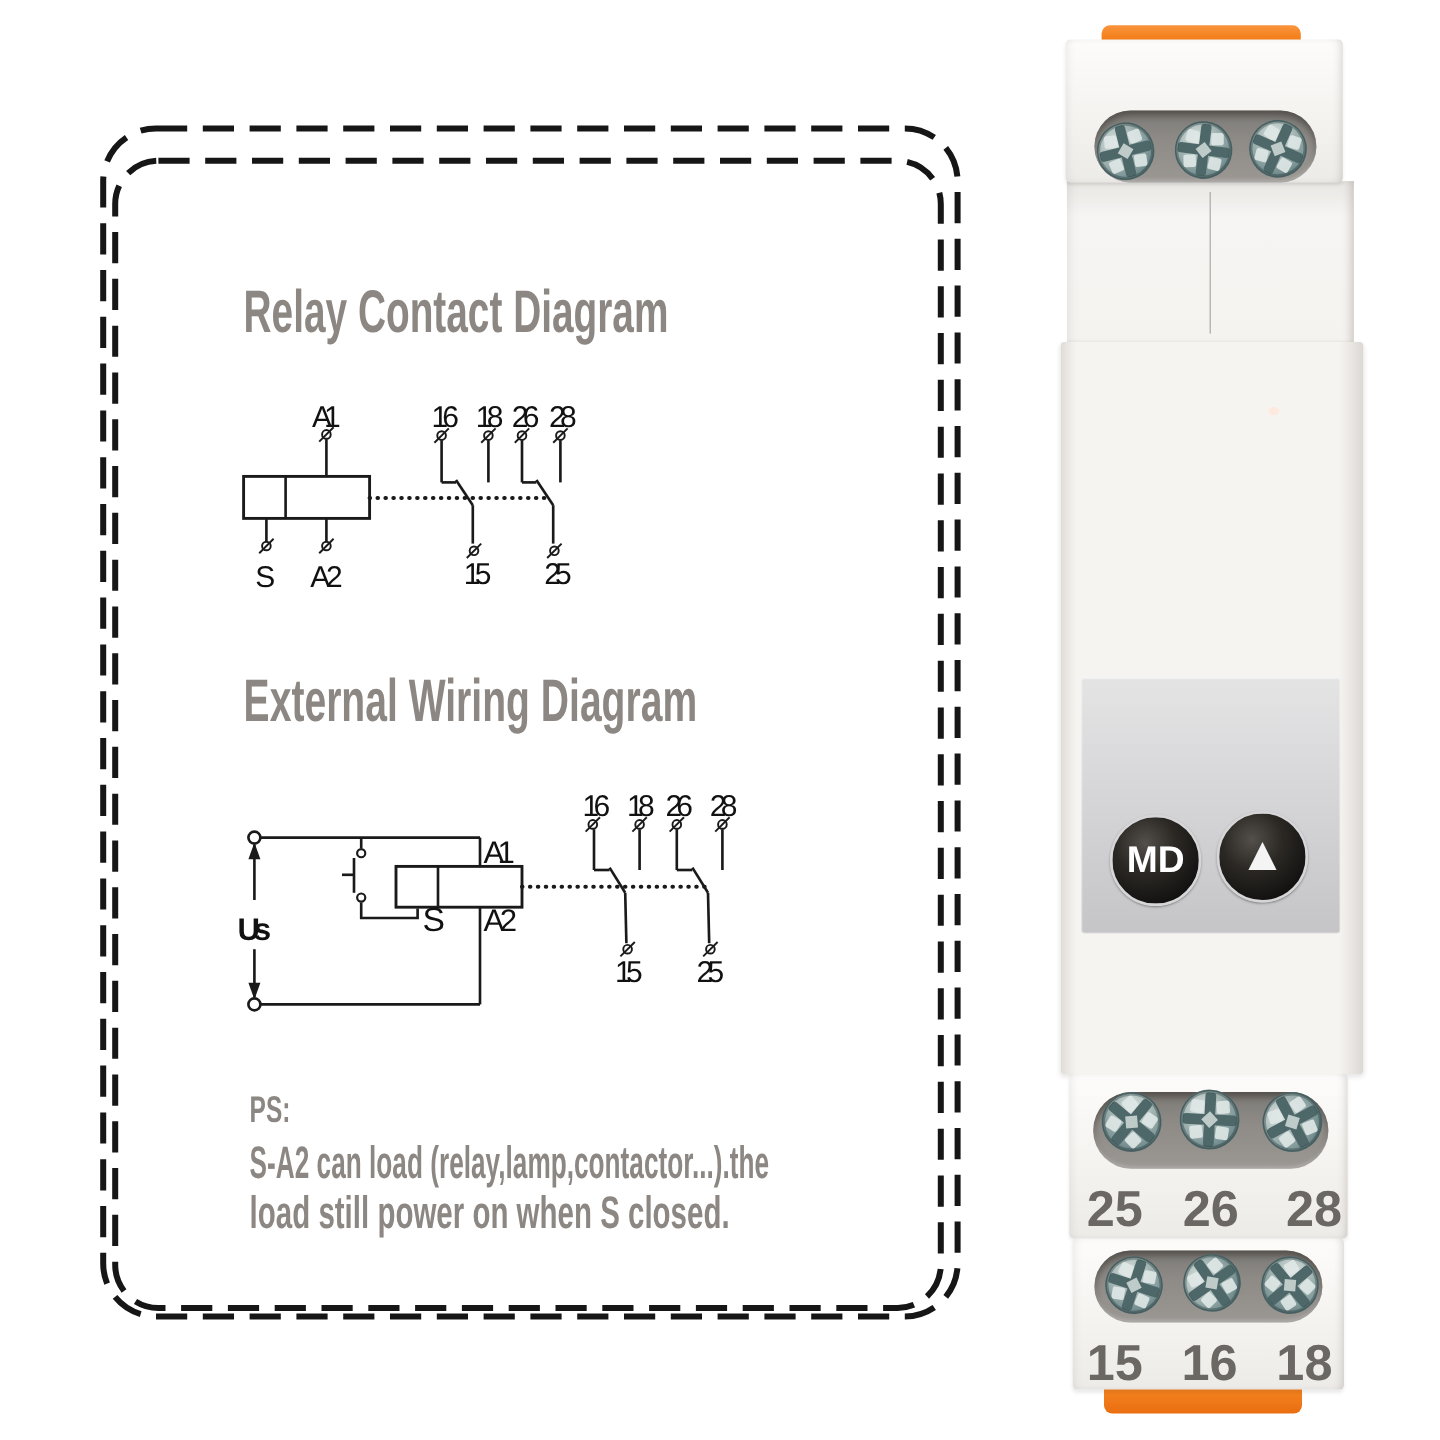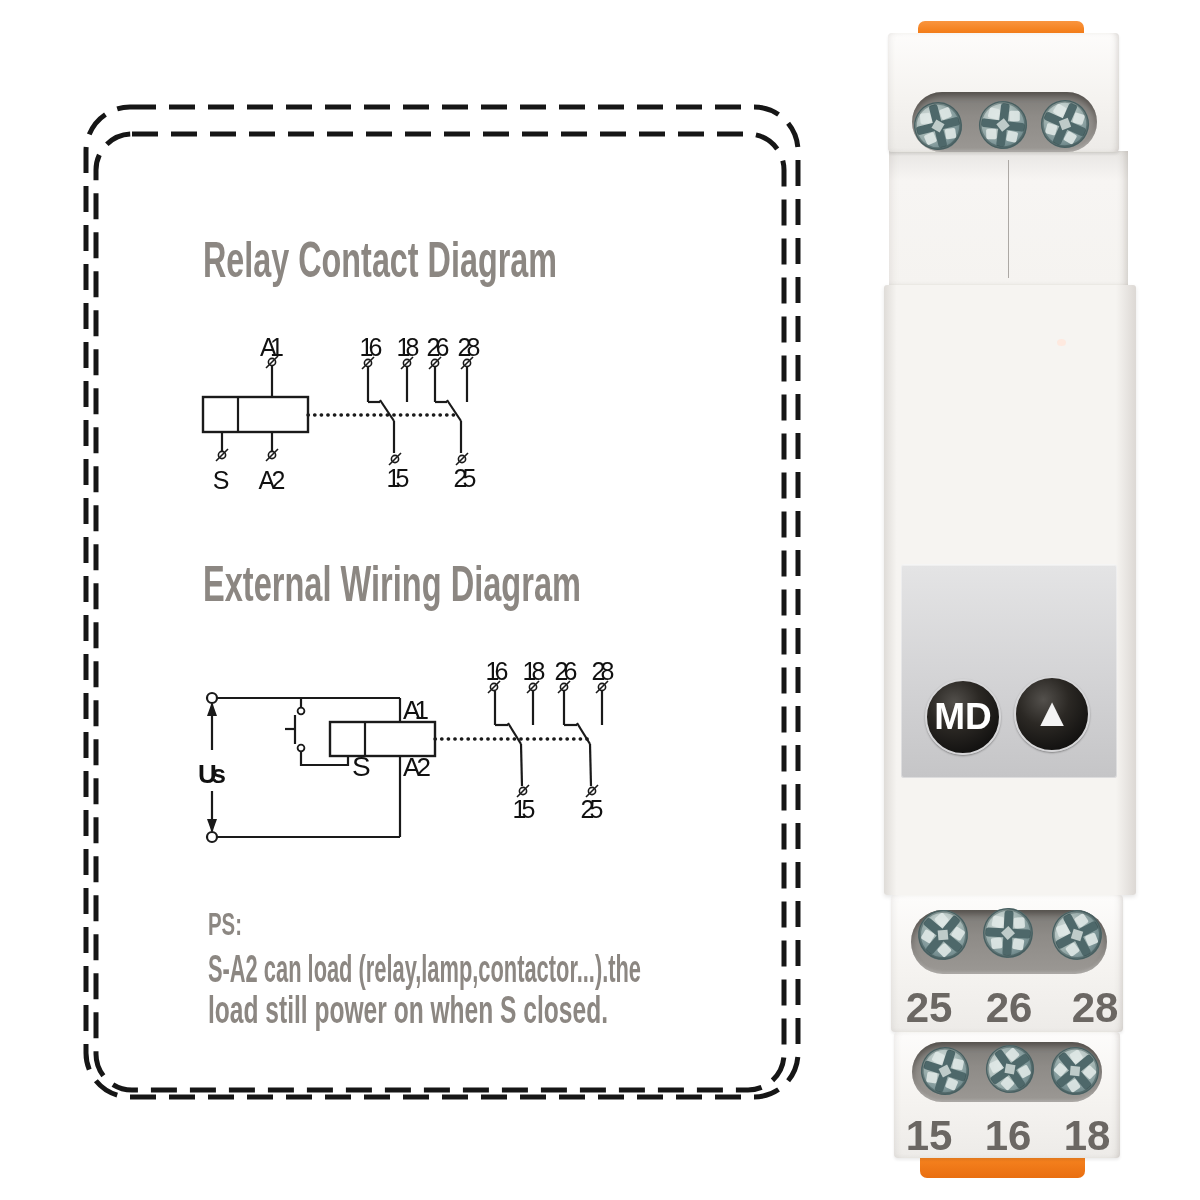--- a/index.html
+++ b/index.html
@@ -60,21 +60,21 @@
               letter-spacing:12px;padding-left:12px;color:#8A8E94;opacity:.8;filter:blur(1.3px);
               transform:scaleY(1.02);}
 
   .panel-silver{left:901px;top:564px;width:216px;height:213px;border-radius:3px;z-index:2;
                 background:linear-gradient(180deg,#E4E4E5 0%,#D3D3D5 55%,#C5C5C7 100%);
                 border-top:1px solid #F5F5F5;box-shadow:inset 0 0 0 1px rgba(255,255,255,.4);}
   .btn{border-radius:50%;border:2px solid #D6D6D8;z-index:3;
        background:radial-gradient(circle at 38% 30%, #53504C 0%, #2B2824 38%, #121110 78%);
        display:flex;align-items:center;justify-content:center;color:#FFFFFF;
        box-shadow:0 1px 2px rgba(0,0,0,.35);}
-  .btn-md{left:925px;top:679px;width:72px;height:72px;font-size:37px;font-weight:bold;}
+  .btn-md{left:925px;top:679px;width:72px;height:72px;font-size:31px;font-weight:bold;}
   .btn-up{left:1014px;top:676px;width:76px;height:76px;font-size:40px;padding-bottom:4px;box-sizing:border-box;color:#F4F4F4;}
   .model{left:903px;top:824px;width:170px;font-size:40px;font-weight:bold;color:#9A958F;
          transform:scaleX(.82);transform-origin:left;letter-spacing:0px;}
 </style>
 </head>
 <body>
 
 <svg id="diagram-svg" class="abs" viewBox="0 0 1200 1200">
   <defs>
     <radialGradient id="gscrew" cx="36%" cy="32%" r="78%">

